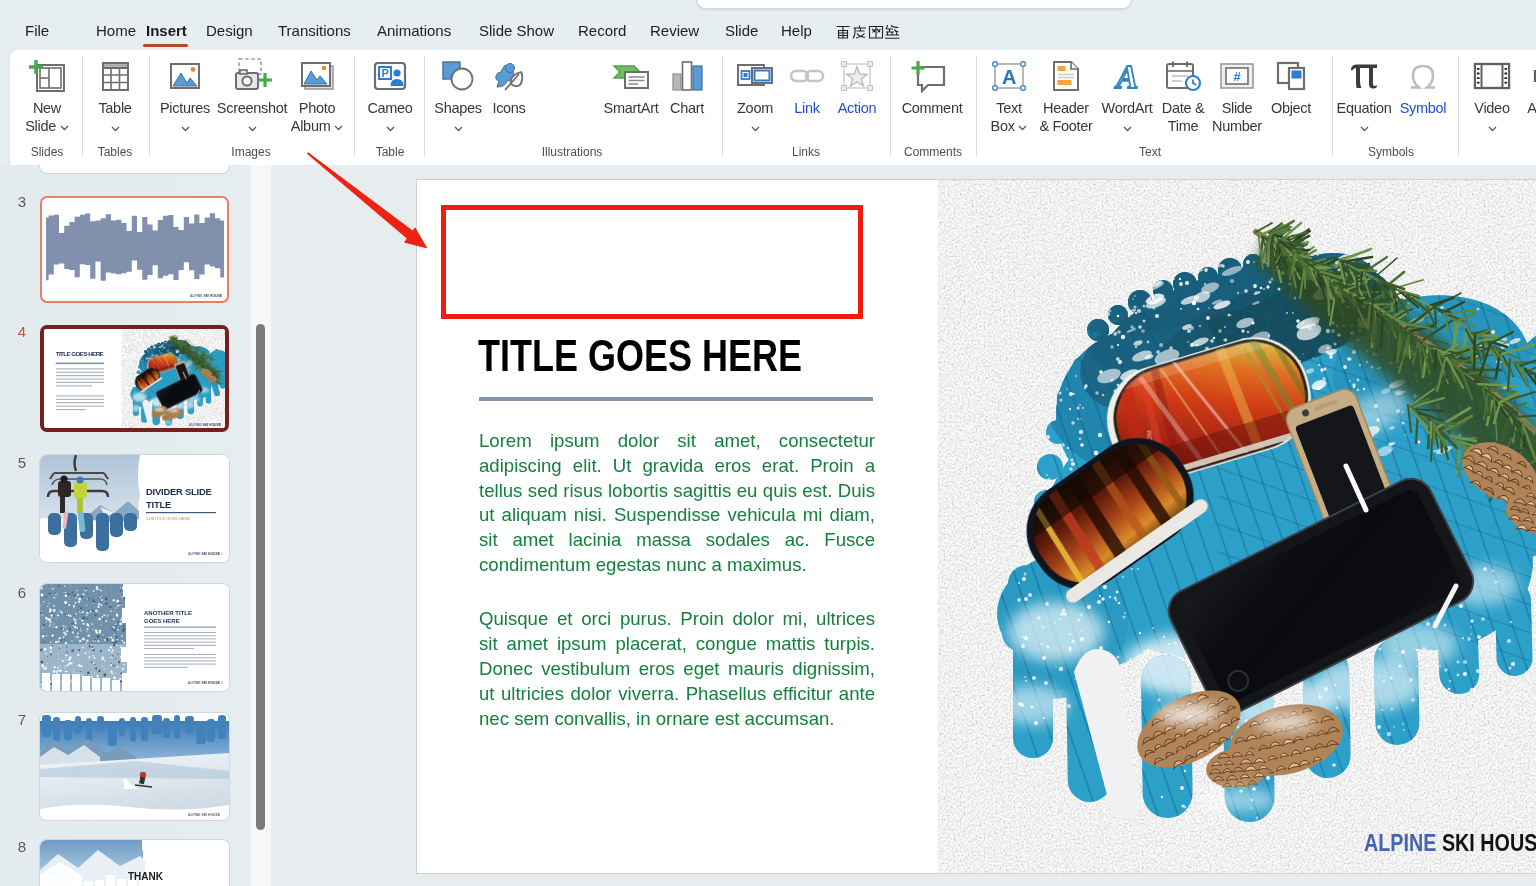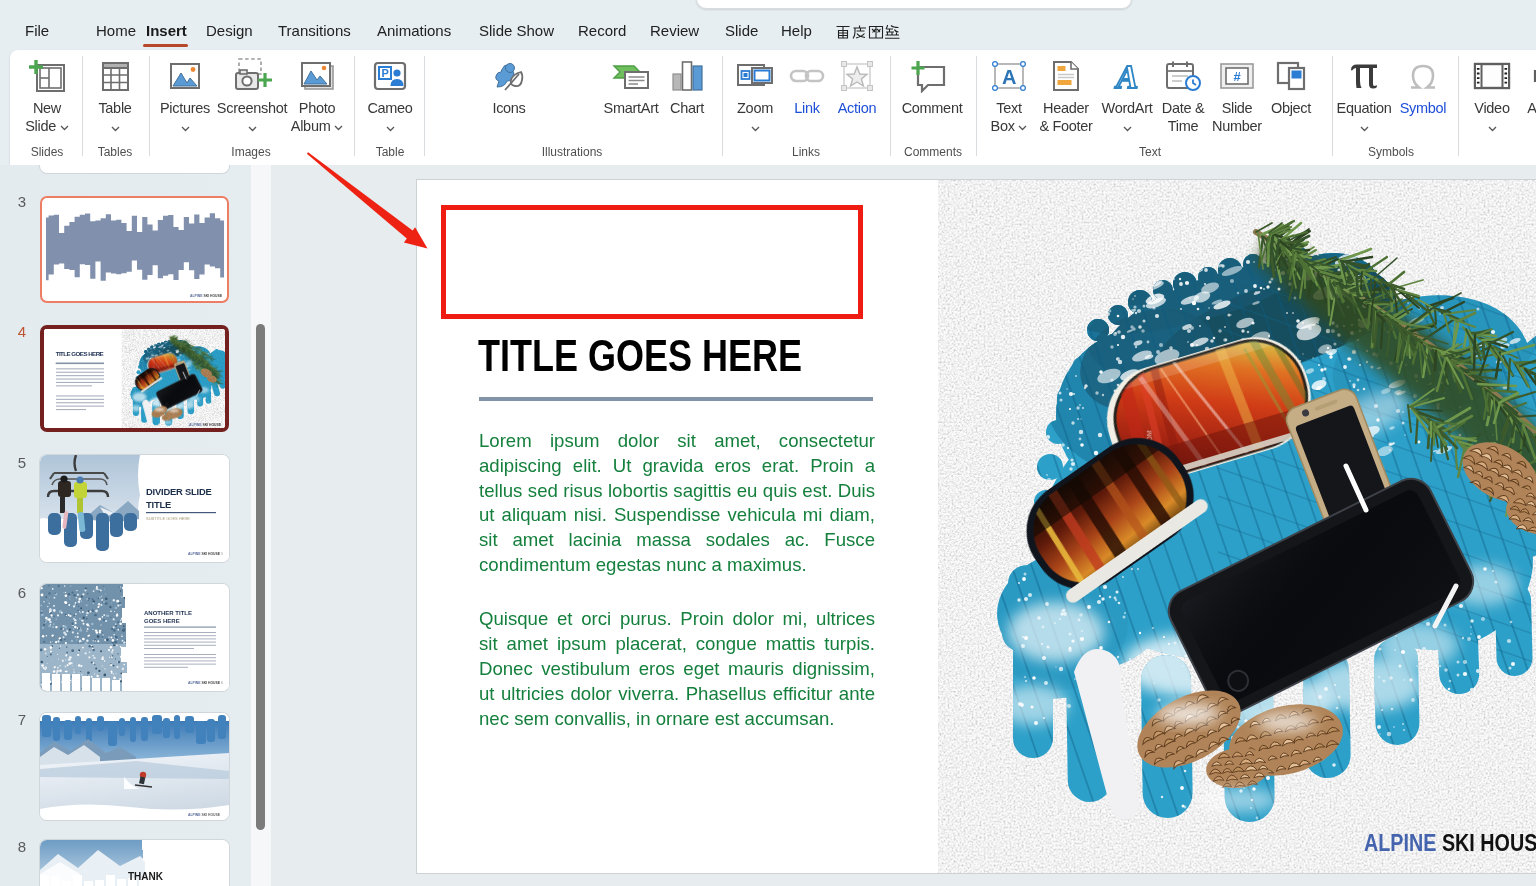--- a/index.html
+++ b/index.html
@@ -1843,20 +1843,32 @@
 <text x="13" y="17" font-size="11" font-weight="bold" fill="#2b7cd3" text-anchor="middle" font-family="Liberation Sans">P</text>
 <circle cx="25" cy="13" r="3.6" fill="#2b7cd3"></circle>
 <path d="M18.5 26 Q18.5 19 25 19 Q31.5 19 31.5 26 Z" fill="#2b7cd3"></path>
 </svg>
         </div>
         <div>Cameo</div>
         <div style="line-height:12px;margin-top:3px;"><svg width="9" height="6" viewBox="0 0 9 6" style="display:inline-block">
             <path d="M1 1 L4.5 4.5 L8 1" fill="none" stroke="#565656" stroke-width="1.3"></path>
           </svg></div>
       </div>
+<div class="rbtn" style="left:402px;width:92px;">
+        <div class="ricbox">
+          <svg class="ric" width="34" height="32" viewBox="0 0 34 32" style="">
+<rect x="2" y="2" width="17" height="17" fill="#5b9bd5" stroke="#41719c" stroke-width="1.4"></rect>
+<circle cx="21" cy="19" r="10.5" fill="#fdfdfd" stroke="#6e6e6e" stroke-width="1.8"></circle>
+</svg>
+        </div>
+        <div>Shapes</div>
+        <div style="line-height:12px;margin-top:3px;"><svg width="9" height="6" viewBox="0 0 9 6" style="display:inline-block">
+            <path d="M1 1 L4.5 4.5 L8 1" fill="none" stroke="#565656" stroke-width="1.3"></path>
+          </svg></div>
+      </div>
 <div class="rbtn" style="left:453px;width:92px;">
         <div class="ricbox">
           <svg class="ric" width="36" height="32" viewBox="0 0 36 32" style="">
 <path d="M10 12 Q6 12 5 16 Q4 20 8 21 L6 27 Q14 27 16 21 Q22 21 23 15 Q23.5 11 20 10 Q21 6 17 5 Q13 4.5 12 8 Q10.5 9.5 10 12 Z" fill="#5b9bd5" stroke="#41719c" stroke-width="1"></path>
 <circle cx="19" cy="8" r="4.5" fill="#5b9bd5" stroke="#41719c" stroke-width="1"></circle>
 <path d="M30 12 Q22 14 20 20 Q18.5 25 24 26 Q30 27 31 20 Q32 15 30 12 Z" fill="#fff" stroke="#6e6e6e" stroke-width="1.8"></path>
 <path d="M14 30 L28 14" stroke="#6e6e6e" stroke-width="1.8"></path>
 </svg>
         </div>
         <div>Icons</div>

